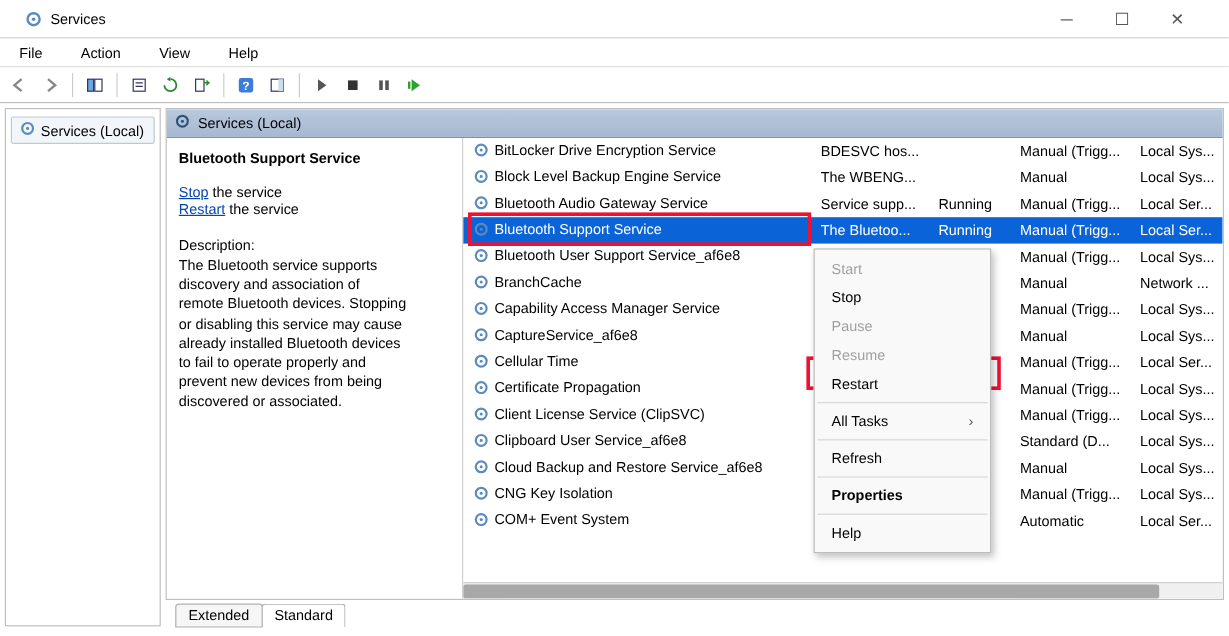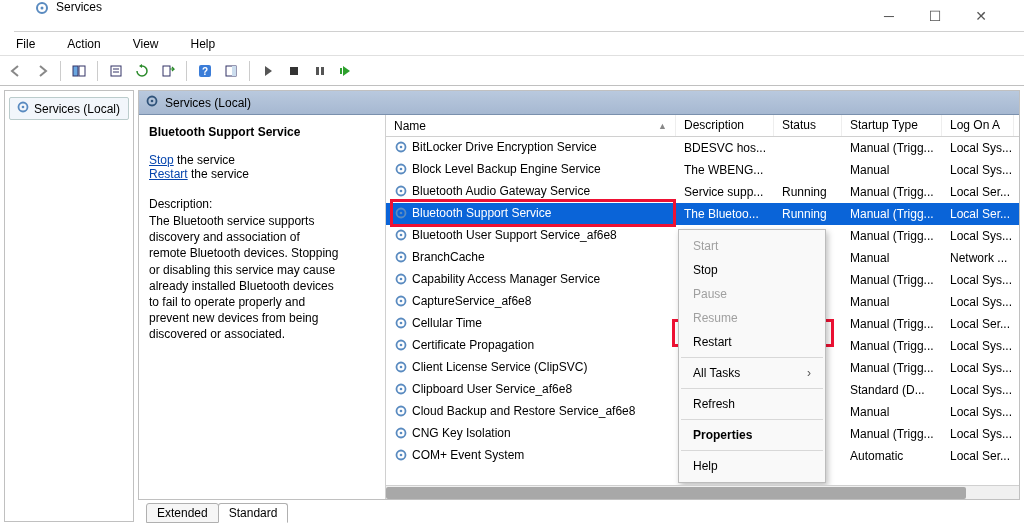--- a/index.html
+++ b/index.html
@@ -1,17 +1,17 @@
 <!DOCTYPE html>
 <html><head>
 <meta charset="utf-8">
 <style>
 * { box-sizing: border-box; margin: 0; padding: 0; }
 body { font-family: "Segoe UI", Arial, sans-serif; font-size: 12px; background: #fff; color: #000; width: 1024px; height: 530px; overflow: hidden; }
-.titlebar { height: 32px; display: flex; padding: 0 20px; border-bottom: 1px solid #d0d0d0; margin-left: 14px; }
+.titlebar { height: 32px; display: flex; align-items: center; padding: 0 20px; border-bottom: 1px solid #d0d0d0; }
 .titlebar .app-icon { width: 16px; height: 16px; margin-right: 6px; }
 .titlebar .title { flex: 1; font-size: 12px; }
 .titlebar .win-controls { display: flex; gap: 0; }
 .titlebar .win-controls div { width: 46px; height: 32px; display: flex; align-items: center; justify-content: center; font-size: 14px; color: #555; }
 .menubar { height: 24px; display: flex; align-items: center; padding: 0 6px; gap: 12px; border-bottom: 1px solid #e0e0e0; }
 .menubar span { padding: 4px 10px; font-size: 12px; }
 .toolbar { height: 30px; display: flex; align-items: center; padding: 0 4px; gap: 2px; border-bottom: 1px solid #c0c0c0; }
 .tbtn { width: 24px; height: 24px; display: flex; align-items: center; justify-content: center; border: 1px solid transparent; border-radius: 2px; }
 .tsep { width: 1px; height: 20px; background: #ccc; margin: 0 4px; }
 .content { display: flex; height: calc(100% - 32px - 24px - 30px - 4px); }
@@ -183,30 +183,20 @@
       <div class="view-body">
         <div class="detail-pane">
           <div class="svc-name">Bluetooth Support Service</div>
           <div><span class="action">Stop</span><span> the service</span></div>
           <div><span class="action">Restart</span><span> the service</span></div>
           <div class="desc-label">Description:</div>
           <div class="desc-text">The Bluetooth service supports discovery and association of remote Bluetooth devices. Stopping or disabling this service may cause already installed Bluetooth devices to fail to operate properly and prevent new devices from being discovered or associated.</div>
         </div>
 
         <div class="list-pane">
-          <div class="columns">
-            <div class="col col-name">
-                <span>Name</span>
-                <span class="sort">▲</span>
-              </div>
-            <div class="col col-desc">Description</div>
-            <div class="col col-status">Status</div>
-            <div class="col col-startup">Startup Type</div>
-            <div class="col col-logon">Log On A</div>
-          </div>
           <div class="rows" id="rows">
 
             <div class="row">
                 <div class="c-name">
                   <span class="small-icon"><svg viewBox="0 0 14 14" width="14" height="14">
                       <circle cx="7" cy="7" r="4.5" fill="none" stroke="#5a8bc0" stroke-width="1.8"></circle>
                       <circle cx="7" cy="7" r="1.3" fill="#5a8bc0"></circle>
                     </svg></span>
                   <span>BitLocker Drive Encryption Service</span>
                 </div>

